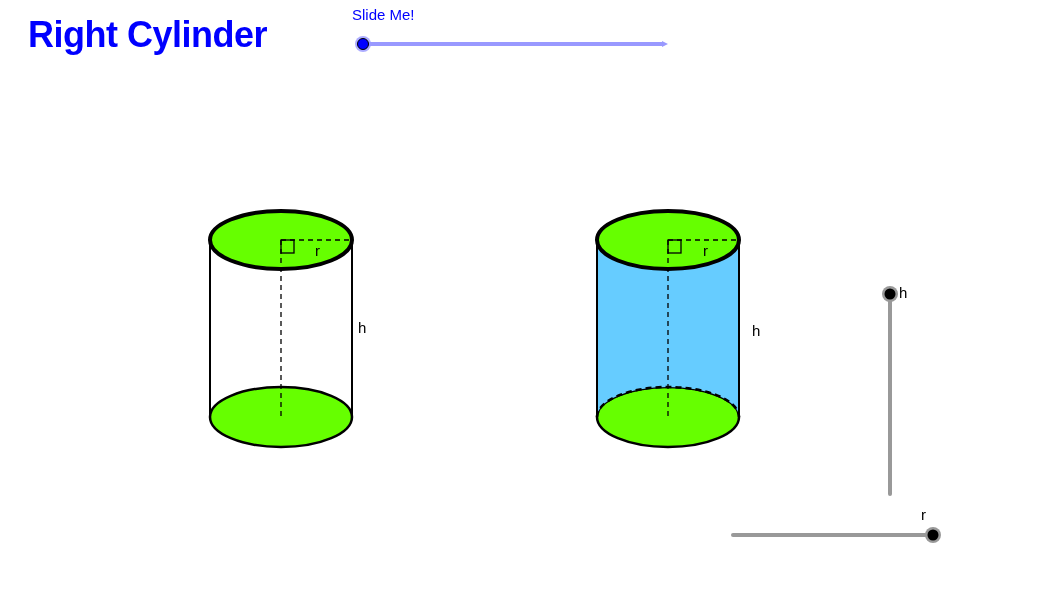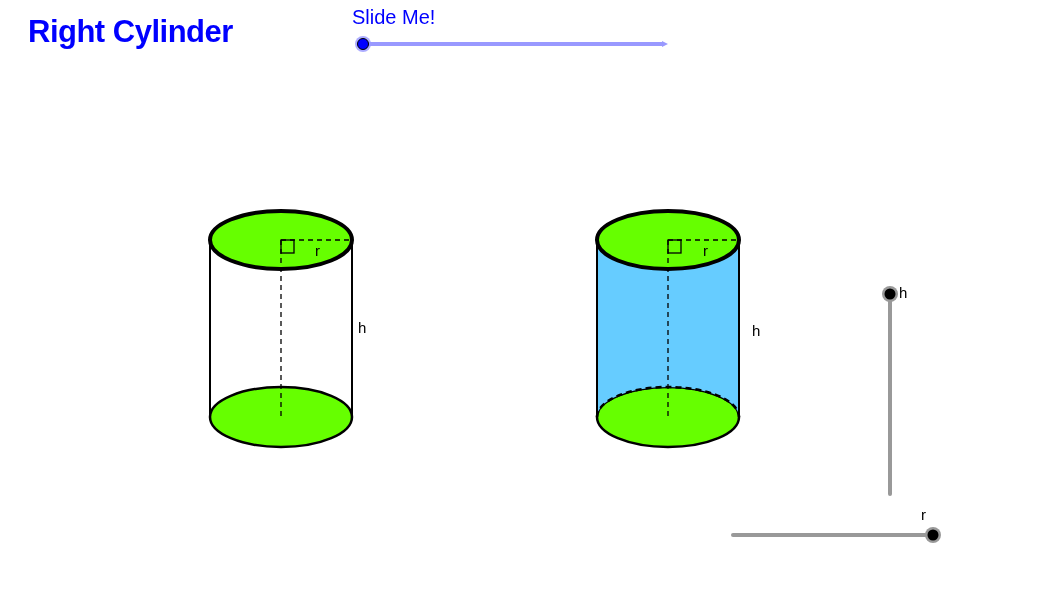--- a/index.html
+++ b/index.html
@@ -1,18 +1,18 @@
 <!DOCTYPE html>
 <html><head>
 <meta charset="utf-8">
 <style>
   html, body { margin:0; padding:0; background:#ffffff; }
   body { width:1055px; height:606px; position:relative; overflow:hidden; font-family:"Liberation Sans", sans-serif; }
-  .title { position:absolute; left:28px; top:14px; font-size:31px; font-weight:bold; color:#0000ff; letter-spacing:-0.5px; font-family:"Liberation Sans", sans-serif;text-align:center; }
-  .slider-label { position:absolute; left:352px; top:6px; font-size:20px; color:#0000ff; font-family:"Liberation Sans", sans-serif; }
+  .title { position:absolute; left:28px; top:14px; font-size:36px; font-weight:bold; color:#0000ff; letter-spacing:-0.5px; font-family:"Liberation Sans", sans-serif;text-align:center; }
+  .slider-label { position:absolute; left:352px; top:6px; font-size:15px; color:#0000ff; font-family:"Liberation Sans", sans-serif; }
   svg.canvas { position:absolute; left:0; top:0; }
   .lbl { font-family:"Liberation Sans", sans-serif; font-size:15px; fill:#000; }
 </style>
 </head>
 <body>
 
 <div class="title">Right Cylinder</div>
 <div class="slider-label">Slide Me!</div>
 
 <svg class="canvas" width="1055" height="606" viewBox="0 0 1055 606" xmlns="http://www.w3.org/2000/svg">

